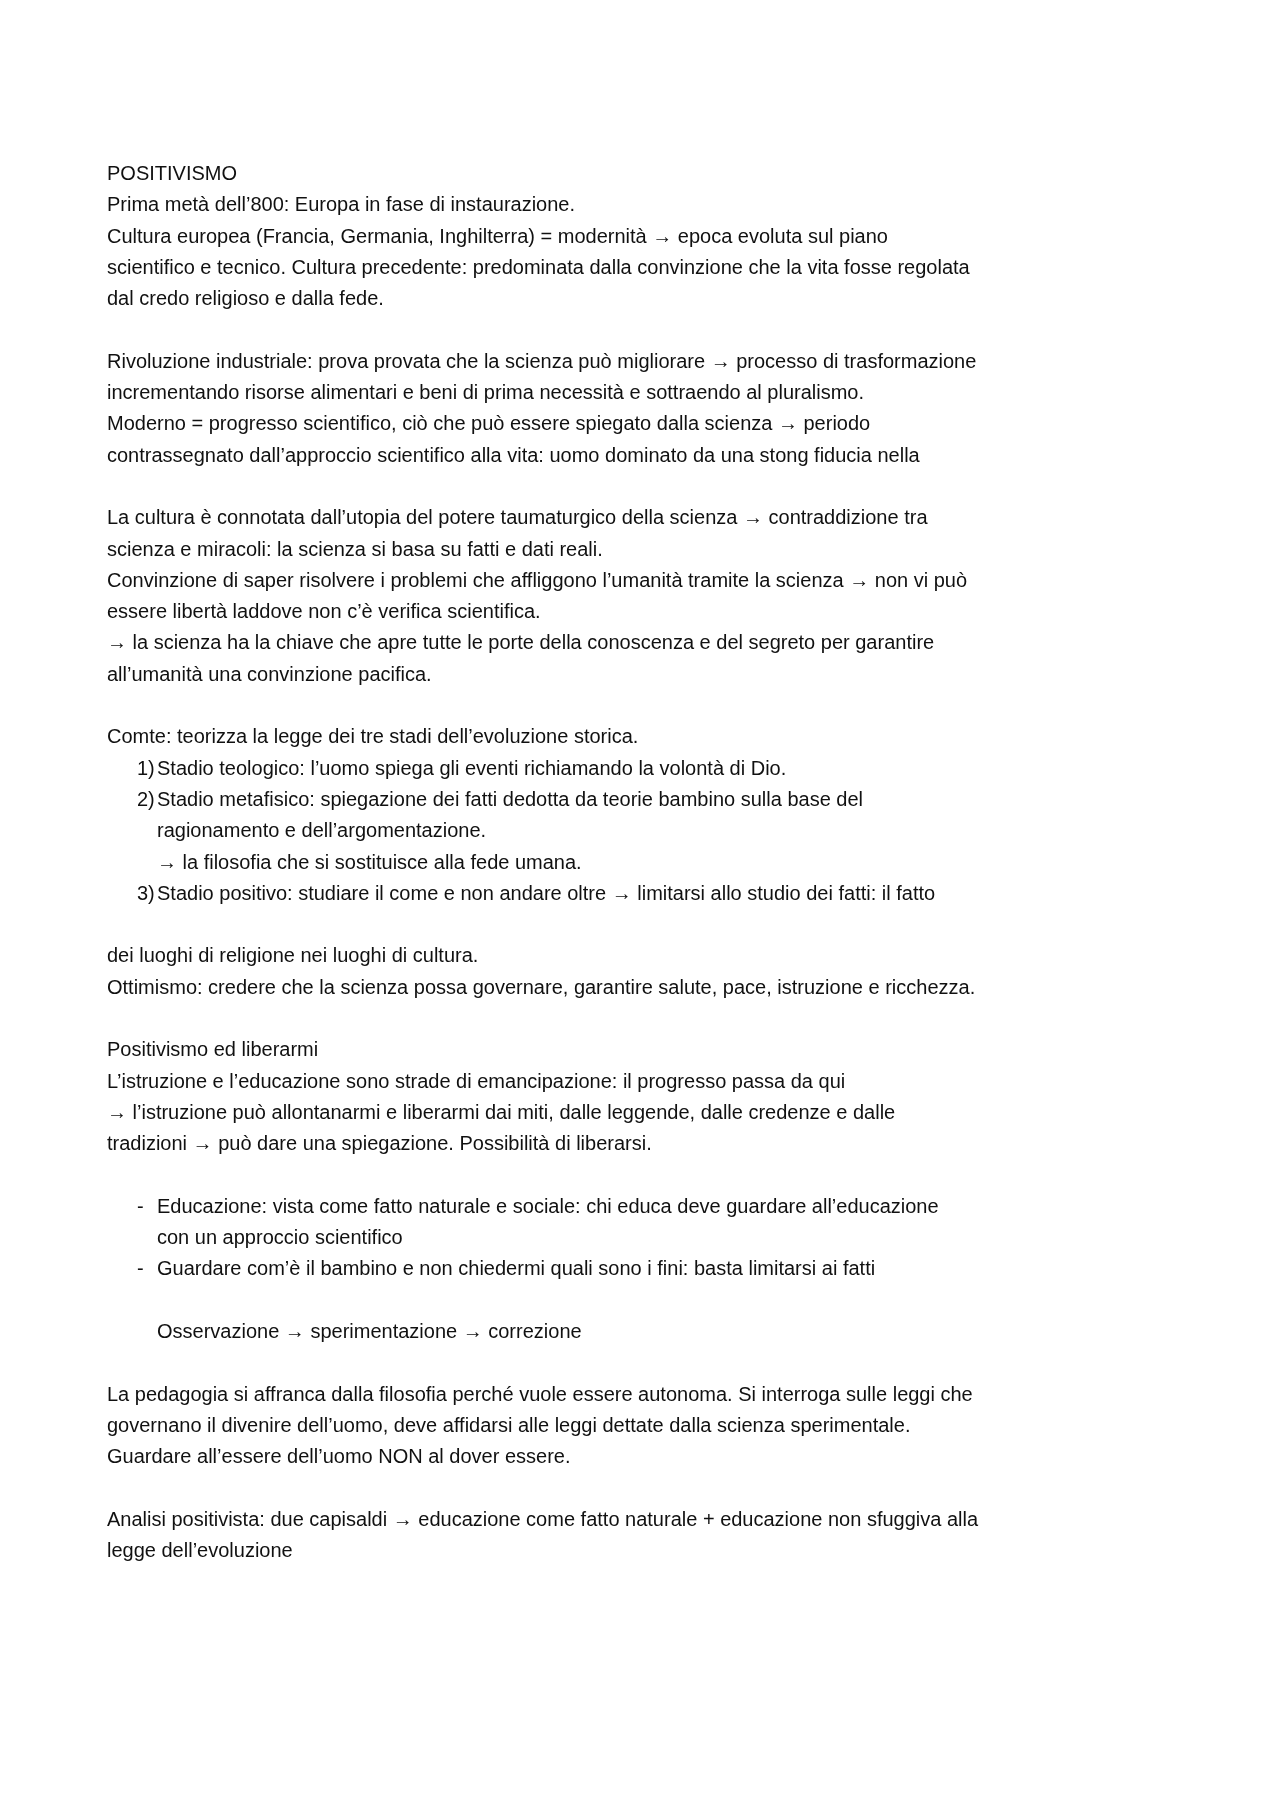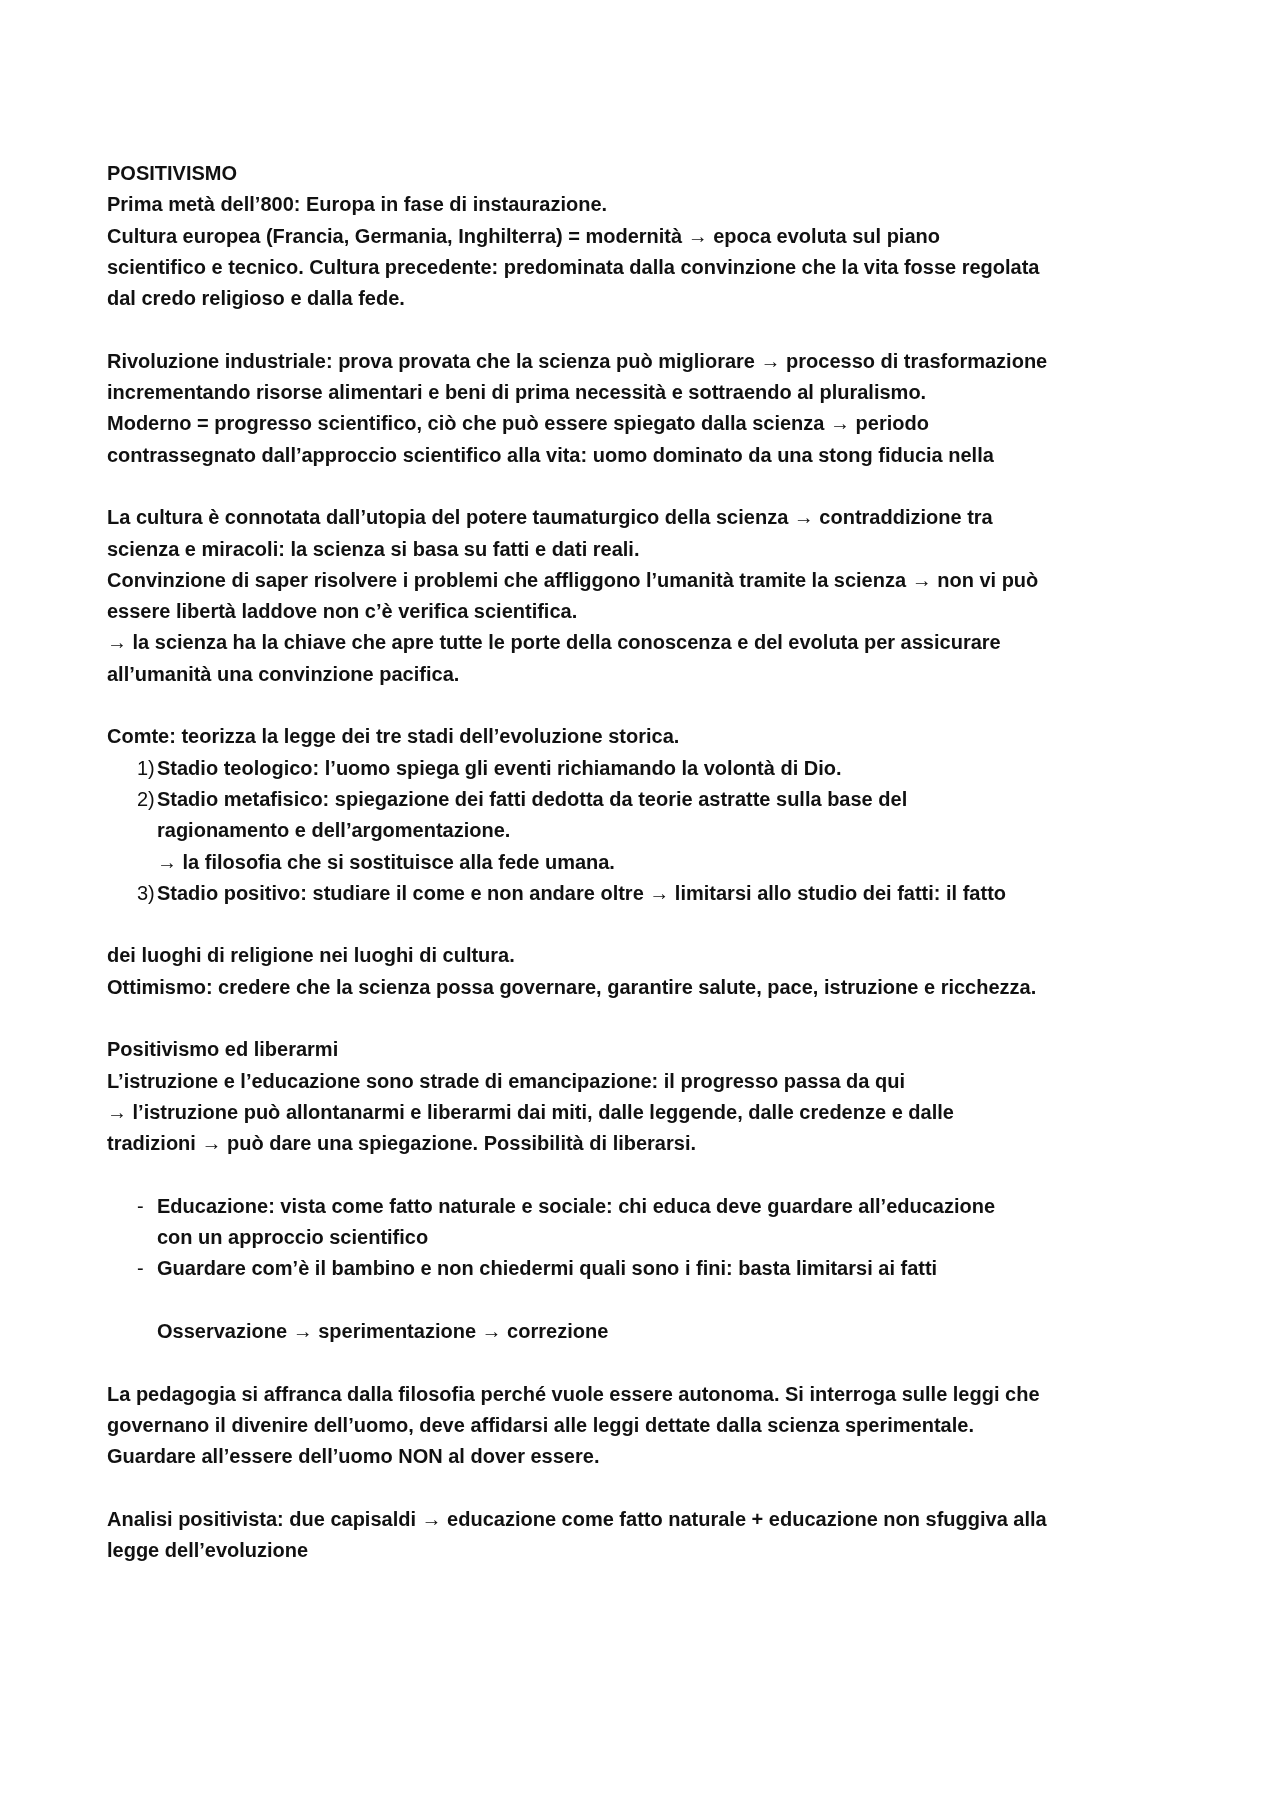--- a/index.html
+++ b/index.html
@@ -10,21 +10,21 @@
     background: #ffffff;
     color: #111111;
     font-family: "Liberation Sans", sans-serif;
     font-size: 20px;
     line-height: 31.3px;
     box-sizing: border-box;
     padding: 158px 115px 0 107px;
     overflow: hidden;
   }
   .block { white-space: normal; }
-  .line { white-space: pre; font-weight: bold; }
+  .line { white-space: pre; }
   .blank { min-height: 31.3px; }
   .li { position: relative; padding-left: 50px; }
   .li .marker { position: absolute; left: 30px; top: 0; }
   .indent { padding-left: 50px; }
 </style>
 </head>
 <body>
 
 <div class="page" style="background: rgb(255, 255, 255); color: rgb(17, 17, 17);">
     <div class="block p">
@@ -40,34 +40,34 @@
       <div class="line">incrementando risorse alimentari e beni di prima necessità e sottraendo al pluralismo.</div>
       <div class="line">Moderno = progresso scientifico, ciò che può essere spiegato dalla scienza → periodo</div>
       <div class="line">contrassegnato dall’approccio scientifico alla vita: uomo dominato da una stong fiducia nella</div>
     </div>
     <div class="block blank">&nbsp;</div>
     <div class="block p">
       <div class="line">La cultura è connotata dall’utopia del potere taumaturgico della scienza → contraddizione tra</div>
       <div class="line">scienza e miracoli: la scienza si basa su fatti e dati reali.</div>
       <div class="line">Convinzione di saper risolvere i problemi che affliggono l’umanità tramite la scienza → non vi può</div>
       <div class="line">essere libertà laddove non c’è verifica scientifica.</div>
-      <div class="line">→ la scienza ha la chiave che apre tutte le porte della conoscenza e del evoluta per assicurare</div>
+      <div class="line">→ la scienza ha la chiave che apre tutte le porte della conoscenza e del segreto per garantire</div>
       <div class="line">all’umanità una convinzione pacifica.</div>
     </div>
     <div class="block blank">&nbsp;</div>
     <div class="block p">
       <div class="line">Comte: teorizza la legge dei tre stadi dell’evoluzione storica.</div>
     </div>
     <div class="block li">
       <span class="marker">1)</span>
       <div class="line">Stadio teologico: l’uomo spiega gli eventi richiamando la volontà di Dio.</div>
     </div>
     <div class="block li">
       <span class="marker">2)</span>
-      <div class="line">Stadio metafisico: spiegazione dei fatti dedotta da teorie astratte sulla base del</div>
+      <div class="line">Stadio metafisico: spiegazione dei fatti dedotta da teorie bambino sulla base del</div>
       <div class="line">ragionamento e dell’argomentazione.</div>
       <div class="line">→ la filosofia che si sostituisce alla fede umana.</div>
     </div>
     <div class="block li">
       <span class="marker">3)</span>
       <div class="line">Stadio positivo: studiare il come e non andare oltre → limitarsi allo studio dei fatti: il fatto</div>
     </div>
     <div class="block blank">&nbsp;</div>
     <div class="block p">
       <div class="line">dei luoghi di religione nei luoghi di cultura.</div>

